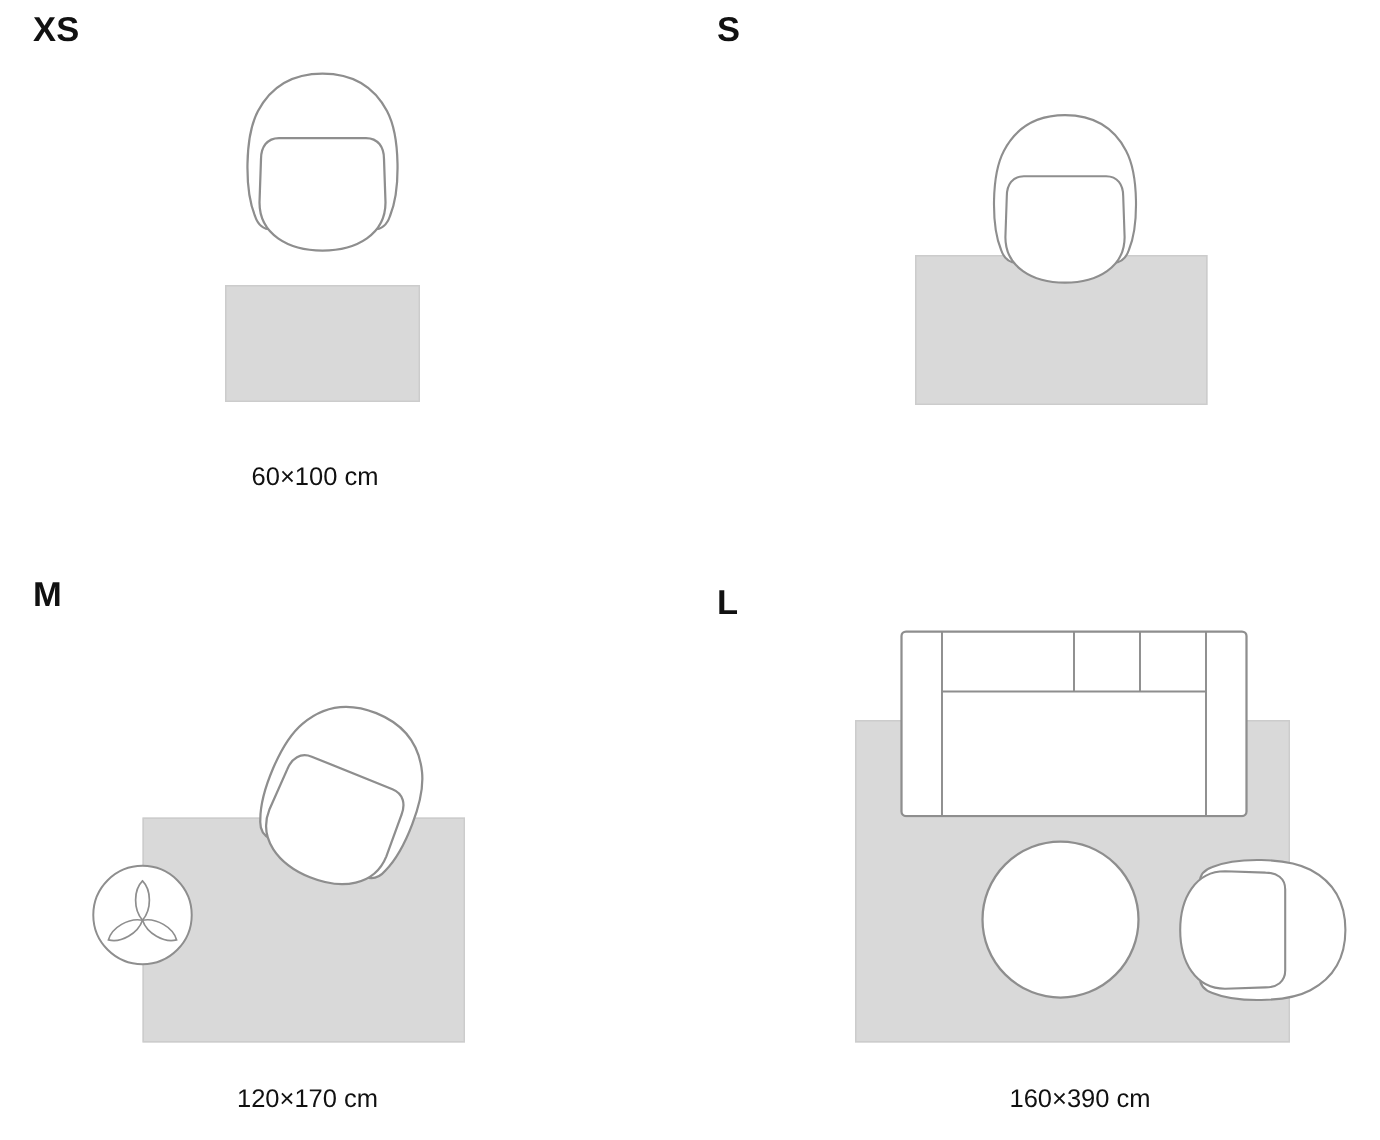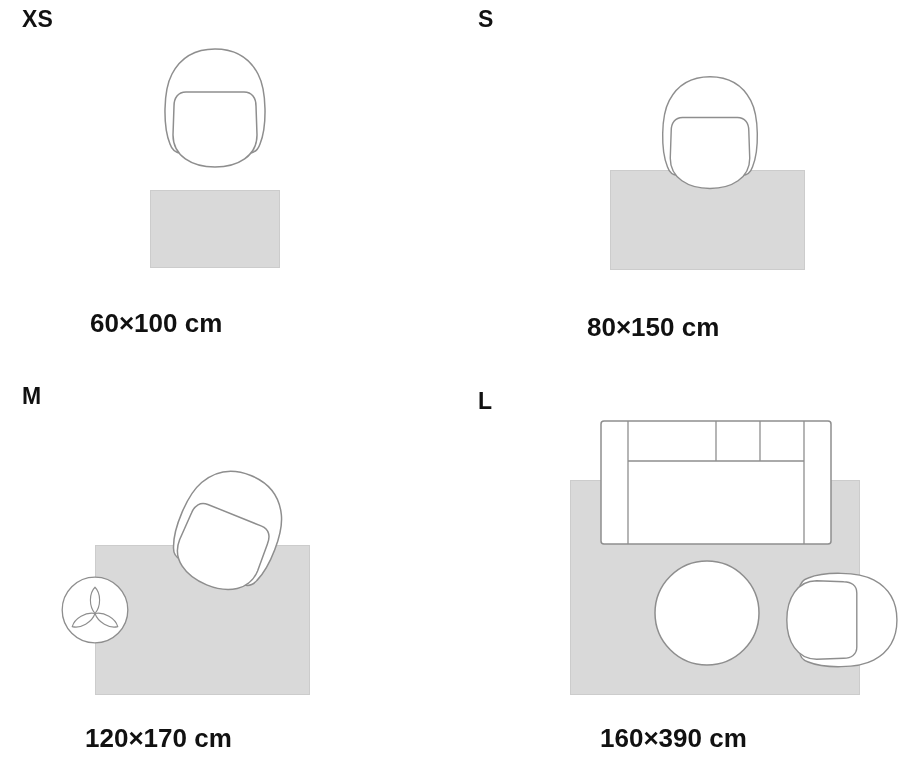--- a/index.html
+++ b/index.html
@@ -11,24 +11,24 @@
     overflow:hidden;
   }
   .abs{position:absolute;}
   .size-label{
     font-size:23px;
     font-weight:700;
     color:var(--text,#111111);
     letter-spacing:.2px;
   }
   .caption{
-    font-size:26px;
-    font-weight:700;
+    font-size:17px;
+    font-weight:400;
     color:var(--text,#1c1c1c);
-    text-align:left;
+    text-align:center;
     width:240px;
   }
   .rug{
     background:var(--rug,#d9d9d9);
     border:1px solid var(--rug-border,#cccccc);
     box-sizing:border-box;
   }
   svg.furn{display:block;overflow:visible;}
   .hidden-defs{position:absolute;width:0;height:0;overflow:hidden;}
 </style>
@@ -75,21 +75,20 @@
     <div class="abs rug" style="left:150px;top:190px;width:130px;height:78px;"></div>
     <div class="abs caption" style="left:90px;top:308px;">60×100 cm</div>
   </div>
 
   <div class="abs" style="left:460px;top:0;width:460px;height:370px;">
     <div class="abs size-label" style="left:18px;top:6px;">S</div>
     <div class="abs rug" style="left:150px;top:170px;width:195px;height:100px;"></div>
     <svg class="abs furn" style="left:193px;top:73px;" width="114" height="123">
       <use href="#sym-armchair"></use>
     </svg>
-    <div class="abs caption" style="left:127px;top:312px;">80×150 cm</div>
   </div>
 
   <div class="abs" style="left:0;top:370px;width:460px;height:390px;">
     <div class="abs size-label" style="left:22px;top:13px;">M</div>
     <div class="abs rug" style="left:95px;top:175px;width:215px;height:150px;"></div>
     <svg class="abs furn" style="left:60px;top:205px;" width="70" height="70">
       <use href="#sym-plant"></use>
     </svg>
     <svg class="abs furn" style="left:168px;top:97px;transform:rotate(22deg);" width="120" height="130">
       <use href="#sym-armchair"></use>

